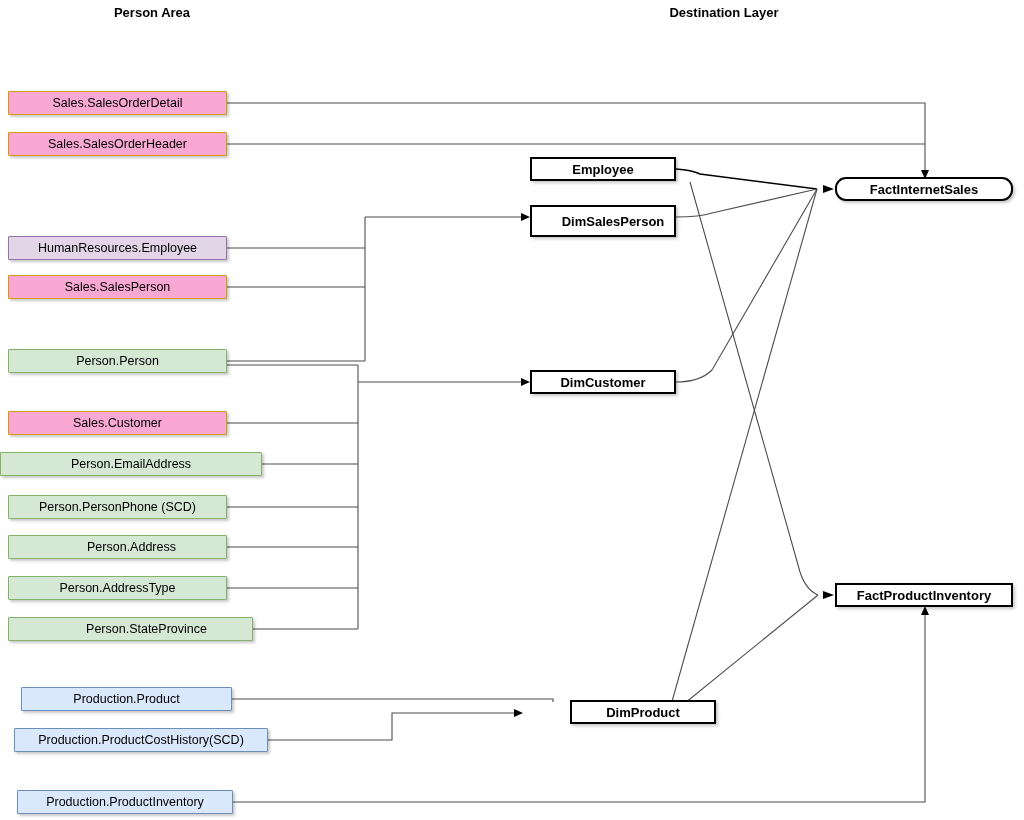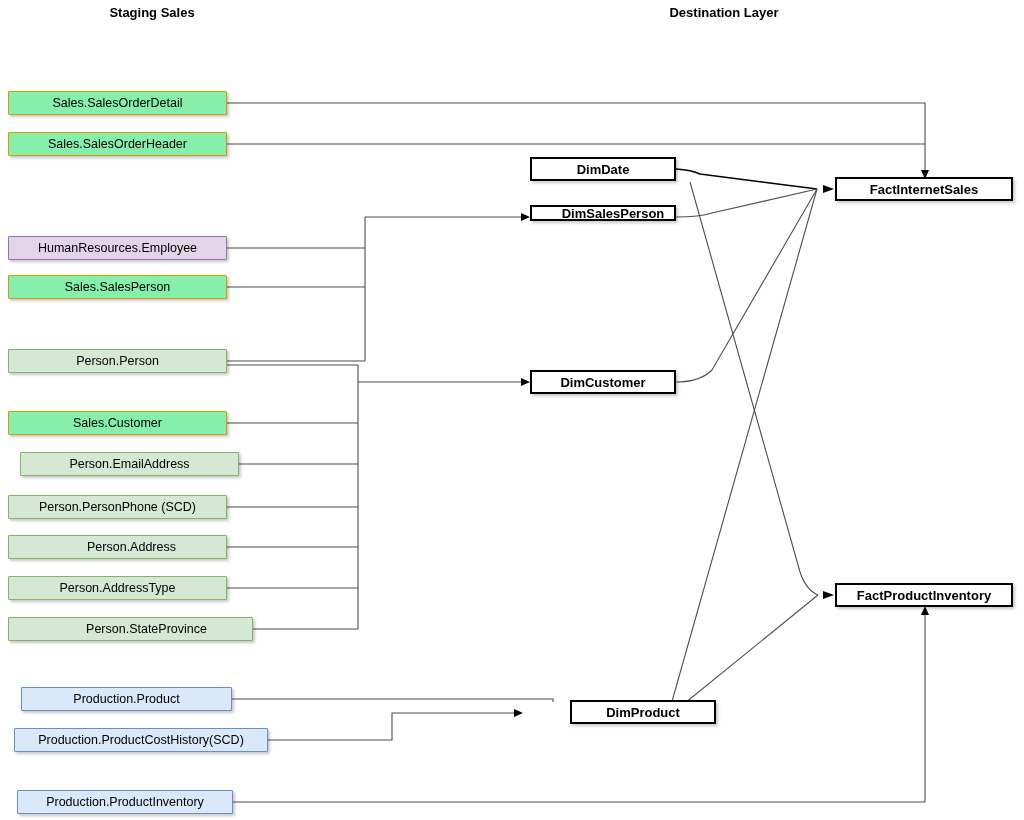--- a/index.html
+++ b/index.html
@@ -4,21 +4,21 @@
 <style>
   html,body{margin:0;padding:0;background:#ffffff;}
   #canvas{position:relative;width:1024px;height:820px;background:#ffffff;
           font-family:"Liberation Sans",sans-serif;overflow:hidden;}
   .col-title{position:absolute;font-size:13px;font-weight:bold;color:#000;
              text-align:center;white-space:nowrap;}
   .node{position:absolute;box-sizing:border-box;display:flex;align-items:center;
         justify-content:center;font-size:12.5px;color:#000;
         box-shadow:2px 2px 3px rgba(0,0,0,0.22);}
   .src{border-width:1px;border-style:solid;border-radius:1px;}
-  .src.yellow{background:#86efac;border-color:#d79b00;}
+  .src.yellow{background:#f9a8d4;border-color:#d79b00;}
   .src.purple{background:#e1d5e7;border-color:#9673a6;}
   .src.green {background:#d5e8d4;border-color:#82b366;}
   .src.blue  {background:#dae8fc;border-color:#6c8ebf;margin-left:13px;}
   .dest{background:#ffffff;border:2px solid #000;font-weight:bold;font-size:13px;}
   #wires{position:absolute;left:0;top:0;width:1024px;height:820px;}
   #wires path,#wires line{fill:none;stroke:#4d4d4d;stroke-width:1.1;}
   #wires .thick{stroke:#000;stroke-width:1.6;}
   #wires .head{fill:#000;stroke:none;}
 </style>
 </head>
@@ -63,38 +63,38 @@
     <path d="M676,217 Q700,217 712,213 L817,189"></path>
     <path d="M676,382 Q700,382 712,370 L817,189"></path>
     <path d="M669,712 L817,189"></path>
     <polygon class="head" points="834,189 823,185 823,193"></polygon>
 
     <path d="M690,182 L800,572 Q806,590 818,595"></path>
     <path d="M669,716 L818,595"></path>
     <polygon class="head" points="834,595 823,591 823,599"></polygon>
   </svg>
 
-  <div class="col-title" style="left:52px;top:5px;width:200px;">Staging Sales</div>
+  <div class="col-title" style="left:52px;top:5px;width:200px;">Person Area</div>
   <div class="col-title" style="left:624px;top:5px;width:200px;">Destination Layer</div>
 
   <div class="node src yellow" style="left:8px;top:91px;width:219px;height:24px;">Sales.SalesOrderDetail</div>
   <div class="node src yellow" style="left:8px;top:132px;width:219px;height:24px;">Sales.SalesOrderHeader</div>
   <div class="node src purple" style="left:8px;top:236px;width:219px;height:24px;">HumanResources.Employee</div>
   <div class="node src yellow" style="left:8px;top:275px;width:219px;height:24px;">Sales.SalesPerson</div>
   <div class="node src green" style="left:8px;top:349px;width:219px;height:24px;">Person.Person</div>
   <div class="node src yellow" style="left:8px;top:411px;width:219px;height:24px;">Sales.Customer</div>
-  <div class="node src green" style="left:20px;top:452px;width:219px;height:24px;">Person.EmailAddress</div>
+  <div class="node src green" style="left:0;top:452px;width:262px;height:24px;">Person.EmailAddress</div>
   <div class="node src green" style="left:8px;top:495px;width:219px;height:24px;">Person.PersonPhone (SCD)</div>
   <div class="node src green" style="left:8px;top:535px;width:219px;height:24px;padding-left:28px;">Person.Address</div>
   <div class="node src green" style="left:8px;top:576px;width:219px;height:24px;">Person.AddressType</div>
   <div class="node src green" style="left:8px;top:617px;width:245px;height:24px;padding-left:32px;">Person.StateProvince</div>
   <div class="node src blue" style="left:8px;top:687px;width:211px;height:24px;">Production.Product</div>
   <div class="node src blue" style="left:1px;top:728px;width:254px;height:24px;">Production.ProductCostHistory(SCD)</div>
   <div class="node src blue" style="left:4px;top:790px;width:216px;height:24px;">Production.ProductInventory</div>
 
-  <div class="node dest" style="left:530px;top:157px;width:146px;height:24px;">DimDate</div>
-  <div class="node dest" style="left:530px;top:205px;width:146px;height:16px;padding-left:20px;">DimSalesPerson</div>
+  <div class="node dest" style="left:530px;top:157px;width:146px;height:24px;">Employee</div>
+  <div class="node dest" style="left:530px;top:205px;width:146px;height:32px;padding-left:20px;">DimSalesPerson</div>
   <div class="node dest" style="left:530px;top:370px;width:146px;height:24px;">DimCustomer</div>
   <div class="node dest" style="left:523px;top:700px;width:146px;height:24px;margin-left:47px;">DimProduct</div>
-  <div class="node dest" style="left:835px;top:177px;width:178px;height:24px;">FactInternetSales</div>
+  <div class="node dest" style="left:835px;top:177px;width:178px;height:24px;border-radius:11px;">FactInternetSales</div>
   <div class="node dest" style="left:835px;top:583px;width:178px;height:24px;">FactProductInventory</div>
 
 </div>
 
 </body></html>

